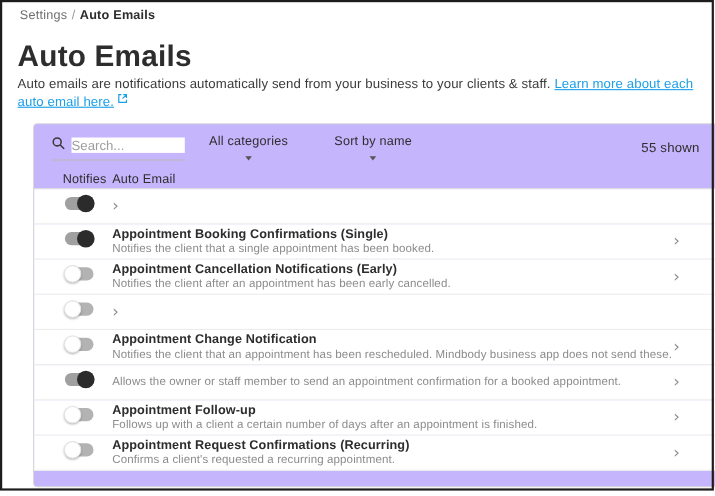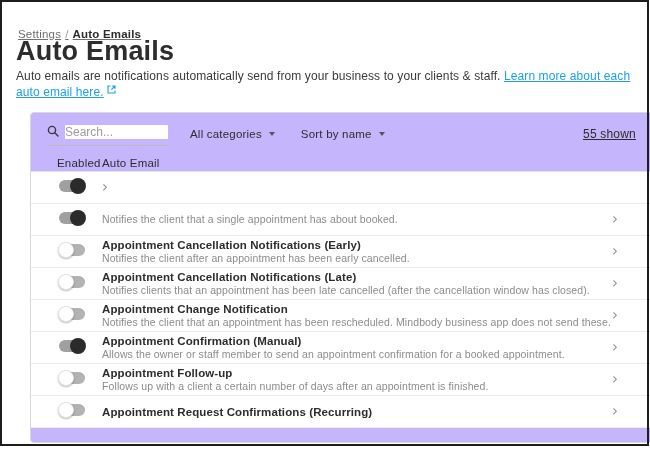--- a/index.html
+++ b/index.html
@@ -13,22 +13,22 @@
   .frame {
     position: absolute; left: 0; top: 0;
     width: 649px; height: 446px;
     border: 2px solid #1d1d1d;
     pointer-events: none;
     z-index: 10;
     background: transparent;
   }
   
   .breadcrumb {
-    position: absolute; left: 18px; top: 28px;
-    font-size: 11.5px; color: #6f6f6f; letter-spacing: .2px; text-decoration: underline;
+    position: absolute; left: 18px; top: 8px;
+    font-size: 11.5px; color: #6f6f6f; letter-spacing: .2px;
   }
   .breadcrumb .sep { color: #9a9a9a; margin: 0 4px; }
   .breadcrumb .current { color: #2d2d2d; font-weight: 700; }
   
   .page-title {
     position: absolute; left: 16px; top: 36px;
     font-size: 27px; font-weight: 700; color: #2d2d2d; letter-spacing: .2px;
   }
   
   .page-desc {
@@ -59,30 +59,30 @@
   .searchbox input {
     border: none; outline: none; width: 100%;
     font-family: "Liberation Sans", sans-serif;
     font-size: 12px; color: #2e2e2e;
   }
   .searchbox input::placeholder { color: #9e9e9e; }
   .filter-btn {
     display: flex; align-items: center; gap: 7px;
     background: none; border: none; cursor: pointer;
     font-family: "Liberation Sans", sans-serif;
-    font-size: 11.5px; color: #2e2e2e; letter-spacing: .2px;
+    font-size: 11.5px; color: #2e2e2e; letter-spacing: .2px; flex-direction: column;
   }
   .filter-btn.categories { margin-left: 22px; }
-  .filter-btn.sort { margin-left: 26px; }
+  .filter-btn.sort { margin-left: 42px; }
   .caret {
     width: 0; height: 0; display: inline-block;
     border-left: 3.5px solid transparent; border-right: 3.5px solid transparent;
     border-top: 4.5px solid #555;
   }
-  .shown-count { margin-left: auto; font-size: 12px; color: #2d2d2d; letter-spacing: .2px; text-decoration: underline; }
+  .shown-count { margin-left: auto; font-size: 12px; color: #2d2d2d; letter-spacing: .2px; }
   
   .table-head {
     display: flex; align-items: center; height: 17px;
     padding-left: 26px; border-bottom: 1px solid #e2e2e2;
     font-size: 11.5px; color: #2e2e2e; letter-spacing: .2px;
   }
   .table-head .col-enabled { width: 45px; }
   .table-head .col-name { padding-left: 0; }
   
   .row {
@@ -152,21 +152,21 @@
       <span class="caret"></span>
     </button>
     <button class="filter-btn sort">
       <span>Sort by name</span>
       <span class="caret"></span>
     </button>
     <span class="shown-count">55 shown</span>
   </div>
 
   <div class="table-head">
-    <span class="col-enabled">Enabled</span>
+    <span class="col-enabled">Notifies</span>
     <span class="col-name">Auto Email</span>
   </div>
 
   <div>
   <div class="row">
     <div class="toggle-cell">
       <span class="toggle on" role="switch" aria-checked="true">
         <span class="track"></span>
         <span class="knob"></span>
       </span>
@@ -175,21 +175,22 @@
   </div>
 
   <div class="row">
     <div class="toggle-cell">
       <span class="toggle on" role="switch" aria-checked="true">
         <span class="track"></span>
         <span class="knob"></span>
       </span>
     </div>
     <div class="row-text">
-      <div class="row-desc">Notifies the client that a single appointment has about booked.</div>
+      <div class="row-title">Appointment Booking Confirmations (Single)</div>
+      <div class="row-desc">Notifies the client that a single appointment has been booked.</div>
     </div>
     <span class="chev">›</span>
   </div>
 
   <div class="row">
     <div class="toggle-cell">
       <span class="toggle off" role="switch" aria-checked="false">
         <span class="track"></span>
         <span class="knob"></span>
       </span>
@@ -201,24 +202,20 @@
     <span class="chev">›</span>
   </div>
 
   <div class="row">
     <div class="toggle-cell">
       <span class="toggle off" role="switch" aria-checked="false">
         <span class="track"></span>
         <span class="knob"></span>
       </span>
     </div>
-    <div class="row-text">
-      <div class="row-title">Appointment Cancellation Notifications (Late)</div>
-      <div class="row-desc">Notifies clients that an appointment has been late cancelled (after the cancellation window has closed).</div>
-    </div>
     <span class="chev">›</span>
   </div>
 
   <div class="row">
     <div class="toggle-cell">
       <span class="toggle off" role="switch" aria-checked="false">
         <span class="track"></span>
         <span class="knob"></span>
       </span>
     </div>
@@ -230,21 +227,20 @@
   </div>
 
   <div class="row">
     <div class="toggle-cell">
       <span class="toggle on" role="switch" aria-checked="true">
         <span class="track"></span>
         <span class="knob"></span>
       </span>
     </div>
     <div class="row-text">
-      <div class="row-title">Appointment Confirmation (Manual)</div>
       <div class="row-desc">Allows the owner or staff member to send an appointment confirmation for a booked appointment.</div>
     </div>
     <span class="chev">›</span>
   </div>
 
   <div class="row">
     <div class="toggle-cell">
       <span class="toggle off" role="switch" aria-checked="false">
         <span class="track"></span>
         <span class="knob"></span>
@@ -259,18 +255,19 @@
 
   <div class="row">
     <div class="toggle-cell">
       <span class="toggle off" role="switch" aria-checked="false">
         <span class="track"></span>
         <span class="knob"></span>
       </span>
     </div>
     <div class="row-text">
       <div class="row-title">Appointment Request Confirmations (Recurring)</div>
+      <div class="row-desc">Confirms a client's requested a recurring appointment.</div>
     </div>
     <span class="chev">›</span>
   </div>
 </div>
 
 </div>
 
 </body></html>

